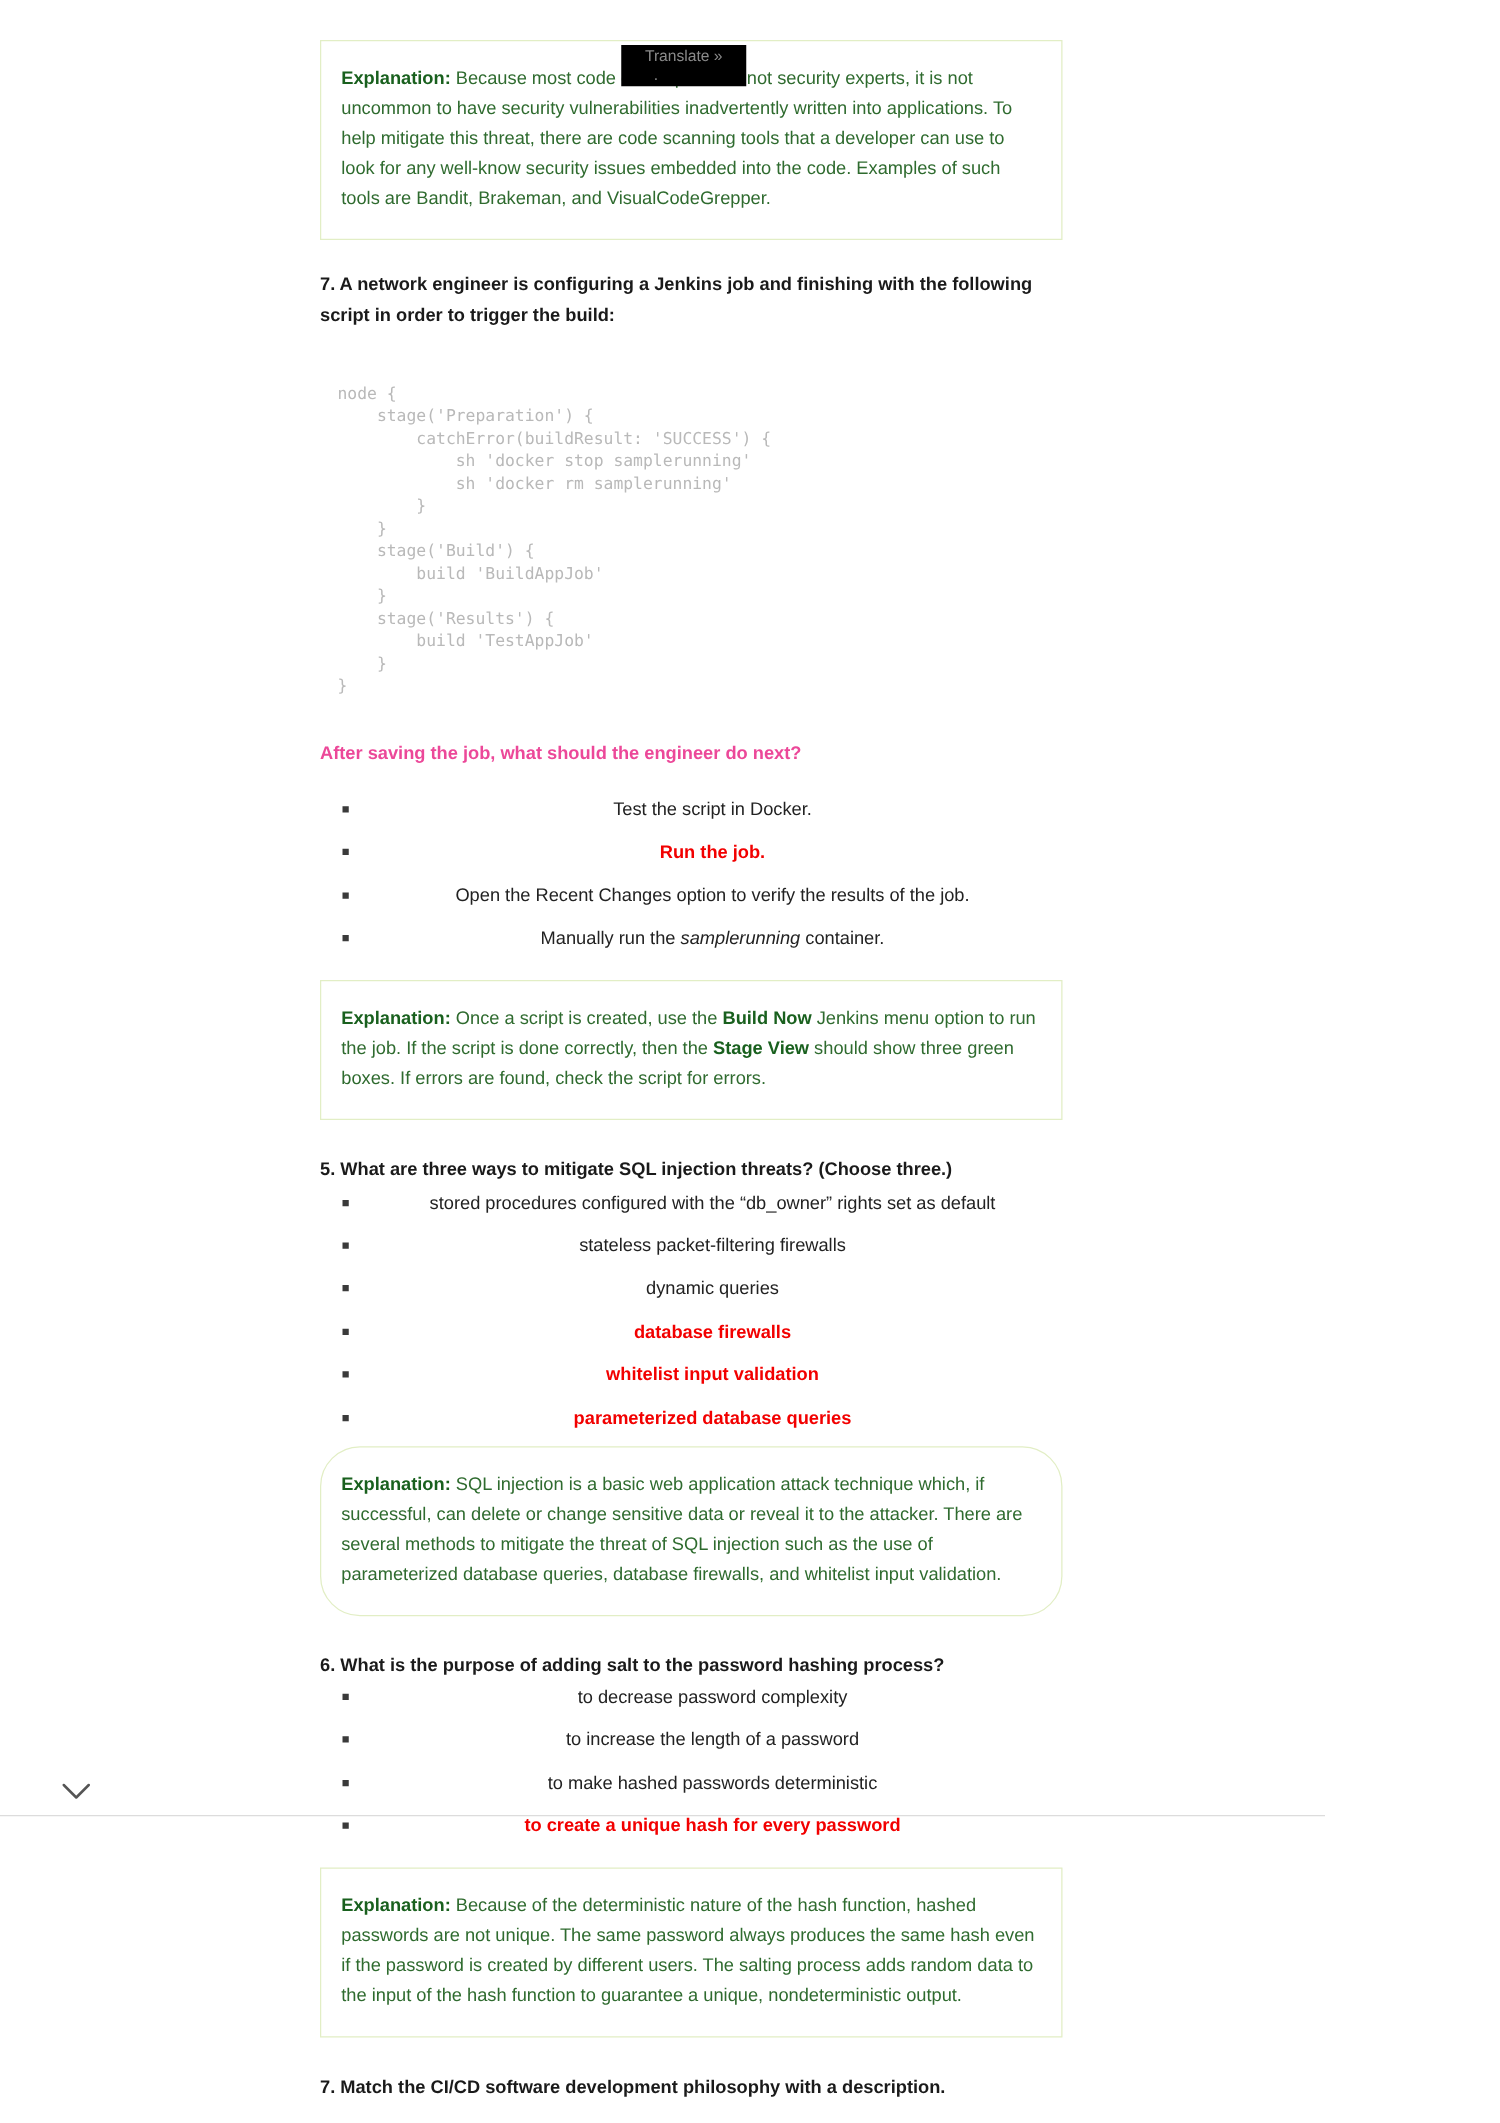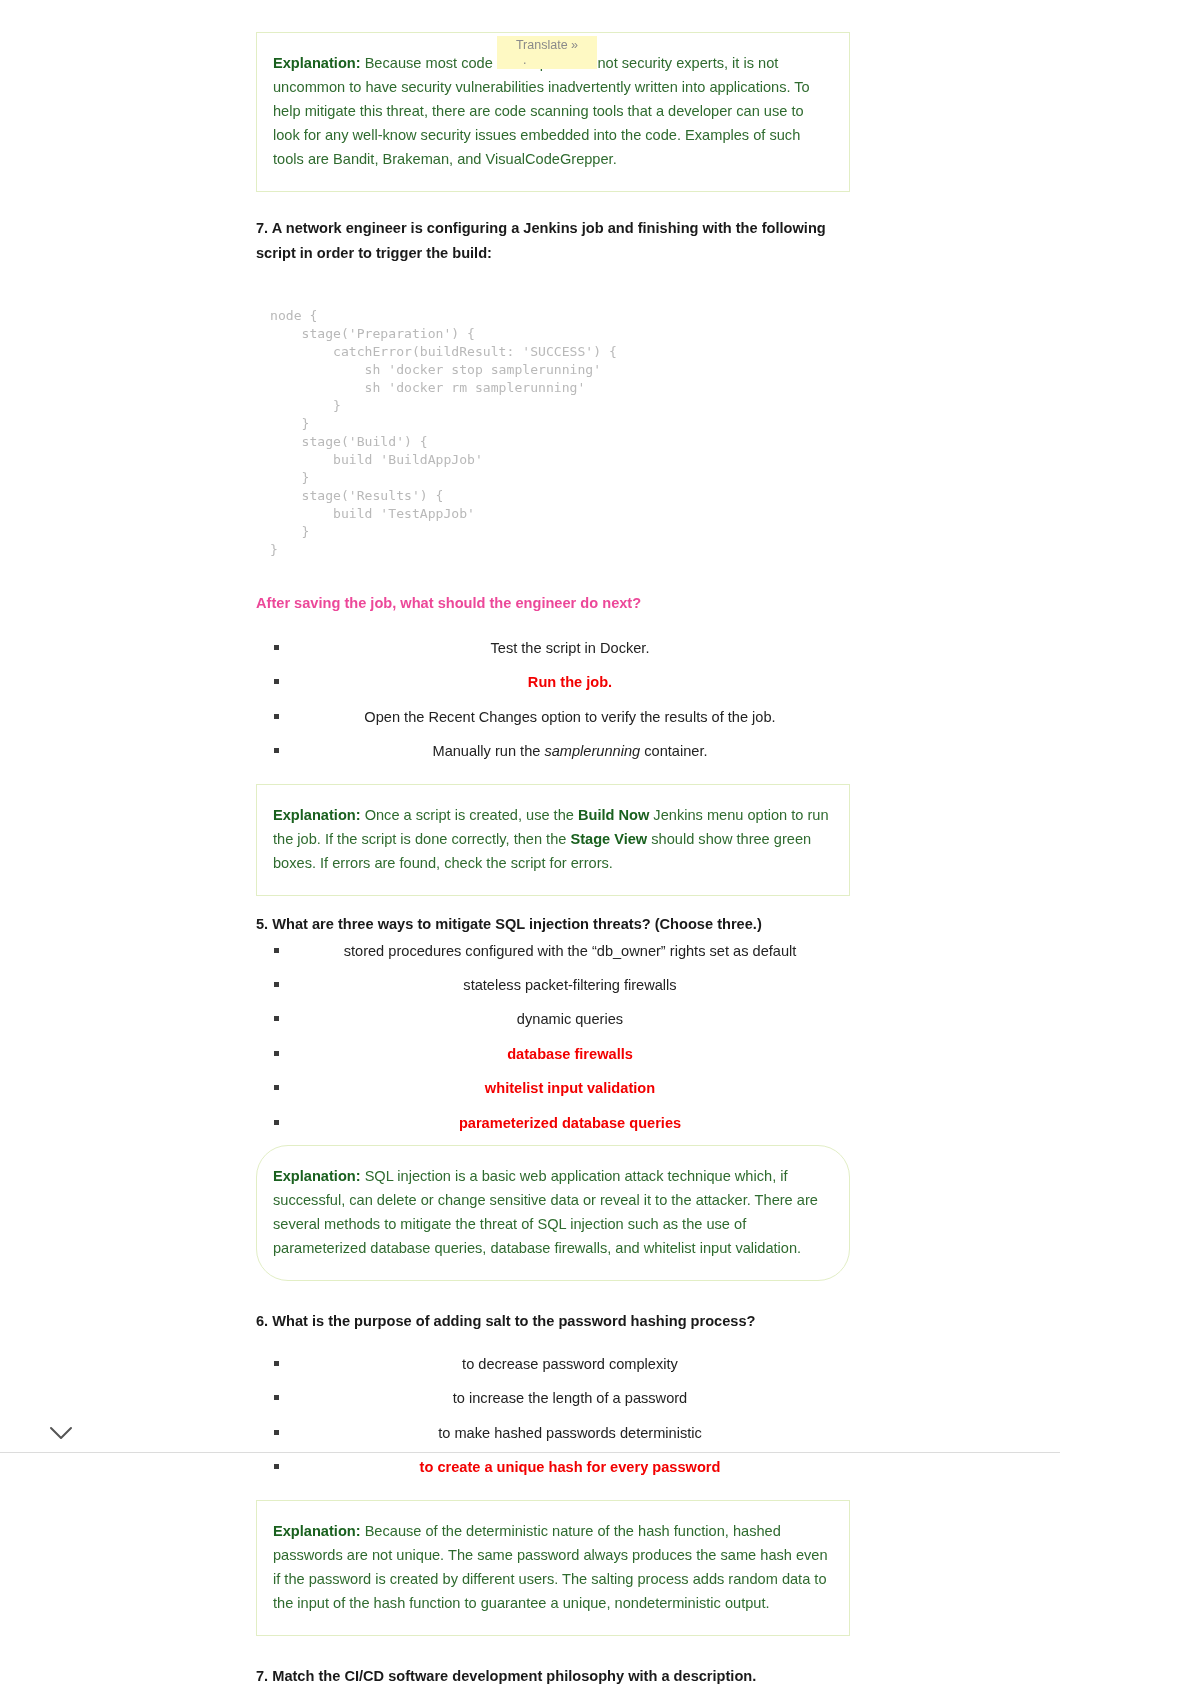--- a/index.html
+++ b/index.html
@@ -93,21 +93,21 @@
     padding-left:14px;
   }
 
   
   .translate-widget{
     position:absolute;
     left:497px;
     top:36px;
     width:100px;
     height:33px;
-    background:#fef9c3;
+    background:#000000;
     text-align:center;
     z-index:40;
   }
   .translate-widget .tlabel{
     display:block;
     font-size:12.5px;
     color:#8a8a8a;
     line-height:18px;
     font-family:"Liberation Sans", sans-serif;
     white-space:nowrap;
@@ -181,21 +181,21 @@
       </li>
       <li>
         <span>Manually run the </span><i>samplerunning</i><span> container.</span>
       </li>
     </ul>
 
     <div class="explain" style="margin-top:20px;padding:18px 16px 20px 16px;">
       <span class="lead">Explanation:</span><span> Once a script is created, use the </span><b>Build Now</b><span> Jenkins menu option to run the job. If the script is done correctly, then the </span><b>Stage View</b><span> should show three green boxes. If errors are found, check the script for errors.</span>
     </div>
 
-    <p class="q" style="margin-top:16px;">5. What are three ways to mitigate SQL injection threats? (Choose three.)</p>
+    <p class="q" style="margin-top:28px;">5. What are three ways to mitigate SQL injection threats? (Choose three.)</p>
 
     <ul class="answers" style="margin-top:2px;">
       <li>
         <span>stored procedures configured with the “db_owner” rights set as default</span>
       </li>
       <li>
         <span>stateless packet-filtering firewalls</span>
       </li>
       <li>
         <span>dynamic queries</span>
@@ -210,21 +210,21 @@
         <span>parameterized database queries</span>
       </li>
     </ul>
 
     <div class="explain" style="margin-top:8px;padding:18px 16px 20px 16px;border-radius:32px;">
       <span class="lead">Explanation:</span><span> SQL injection is a basic web application attack technique which, if successful, can delete or change sensitive data or reveal it to the attacker. There are several methods to mitigate the threat of SQL injection such as the use of parameterized database queries, database firewalls, and whitelist input validation.</span>
     </div>
 
     <p class="q" style="margin-top:28px;">6. What is the purpose of adding salt to the password hashing process?</p>
 
-    <ul class="answers" style="margin-top:18px;">
+    <ul class="answers" style="">
       <li>
         <span>to decrease password complexity</span>
       </li>
       <li>
         <span>to increase the length of a password</span>
       </li>
       <li>
         <span>to make hashed passwords deterministic</span>
       </li>
       <li class="correct">

